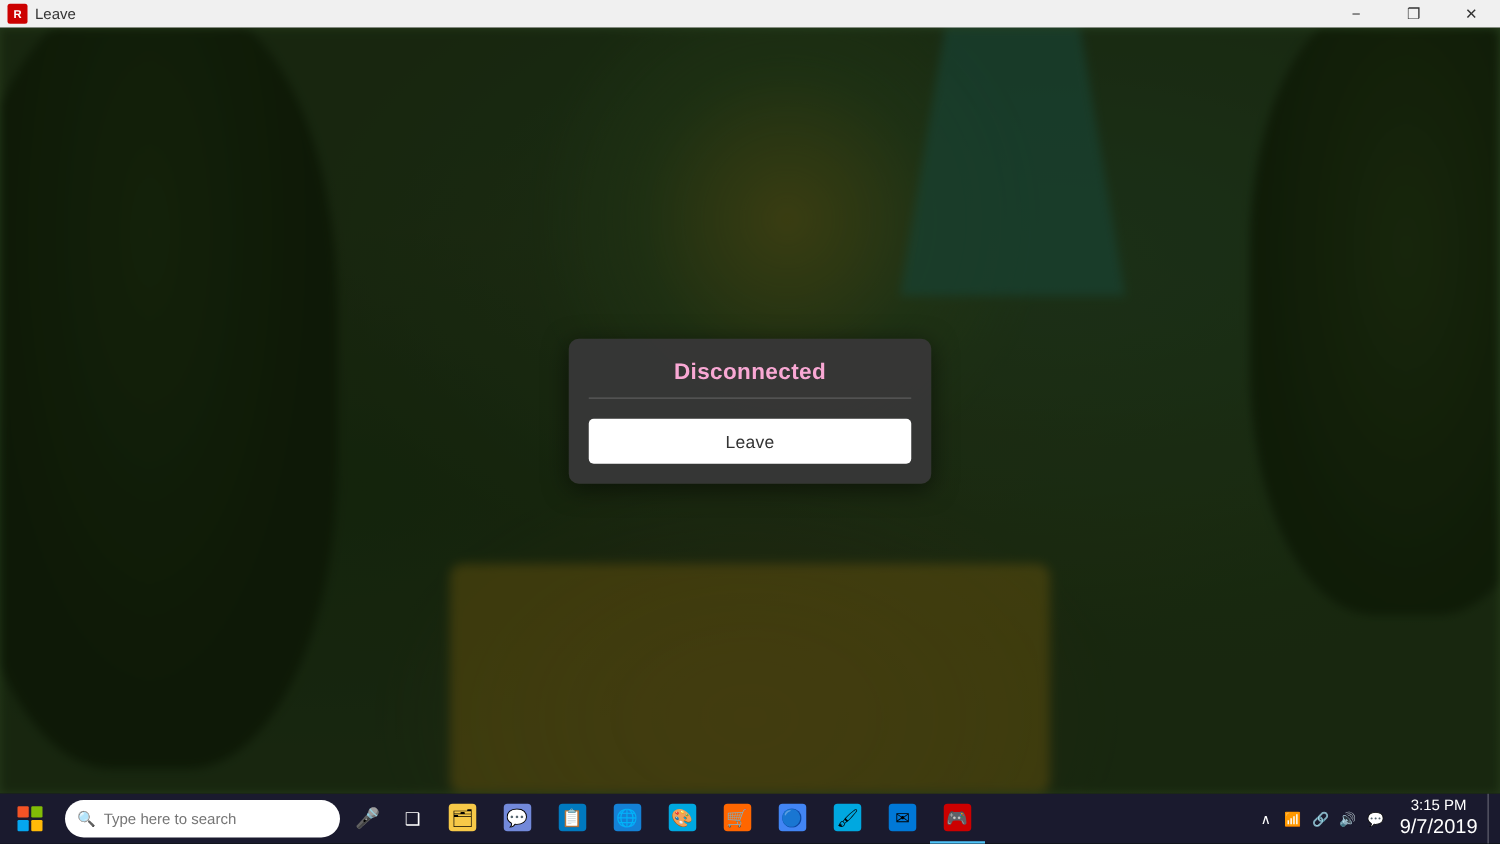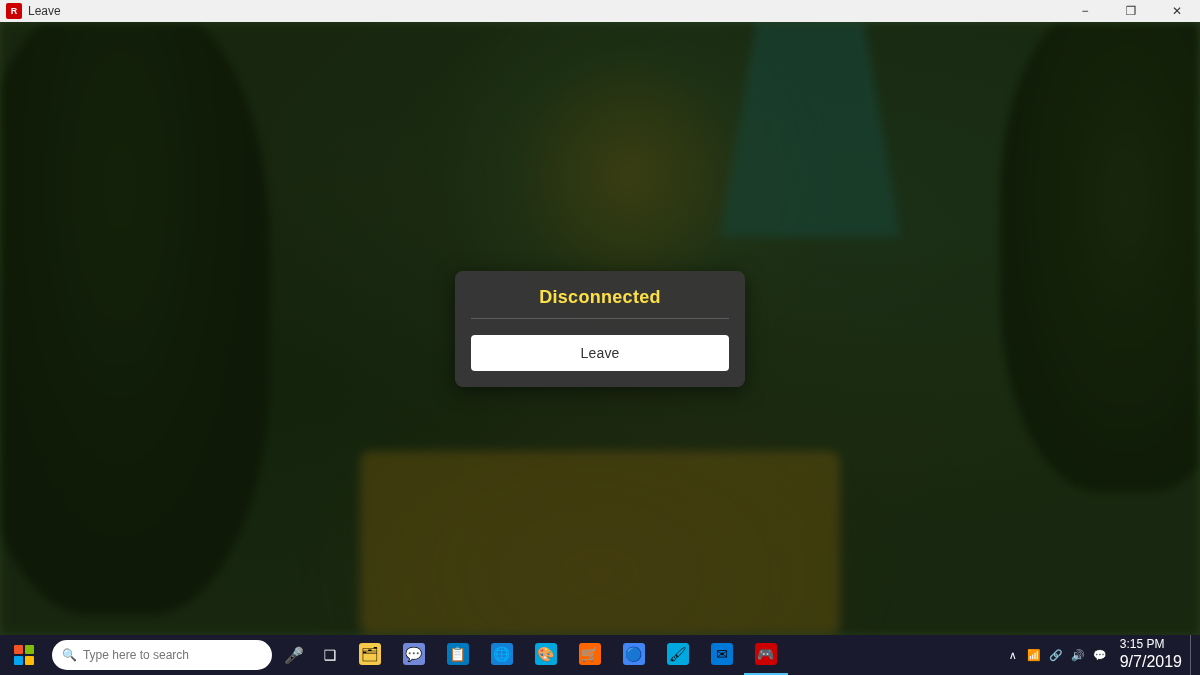--- a/index.html
+++ b/index.html
@@ -164,21 +164,21 @@
       box-shadow: 0 4px 20px rgba(0,0,0,0.5);
       overflow: hidden;
     }
 
     #dialog-header {
       padding: 16px 20px 10px;
       text-align: center;
       position: relative;
     }
     #dialog-title-text {
-      color: #fde047;
+      color: #f9a8d4;
       font-size: 18px;
       font-weight: 600;
       letter-spacing: 0.3px;
     }
     #dialog-divider {
       height: 1px;
       background: rgba(150,150,150,0.4);
       margin: 0 16px;
     }
 
@@ -329,21 +329,21 @@
       align-items: center;
       justify-content: center;
       color: white;
       font-size: 11px;
       cursor: pointer;
     }
 
     #taskbar-clock {
       display: flex;
       flex-direction: column;
-      align-items: flex-start;
+      align-items: center;
       justify-content: center;
       height: 40px;
       padding: 16px 8px;
       cursor: pointer;
       color: white;
     }
     #clock-time {
       font-size: 12px;
       line-height: 1.3;
     }

